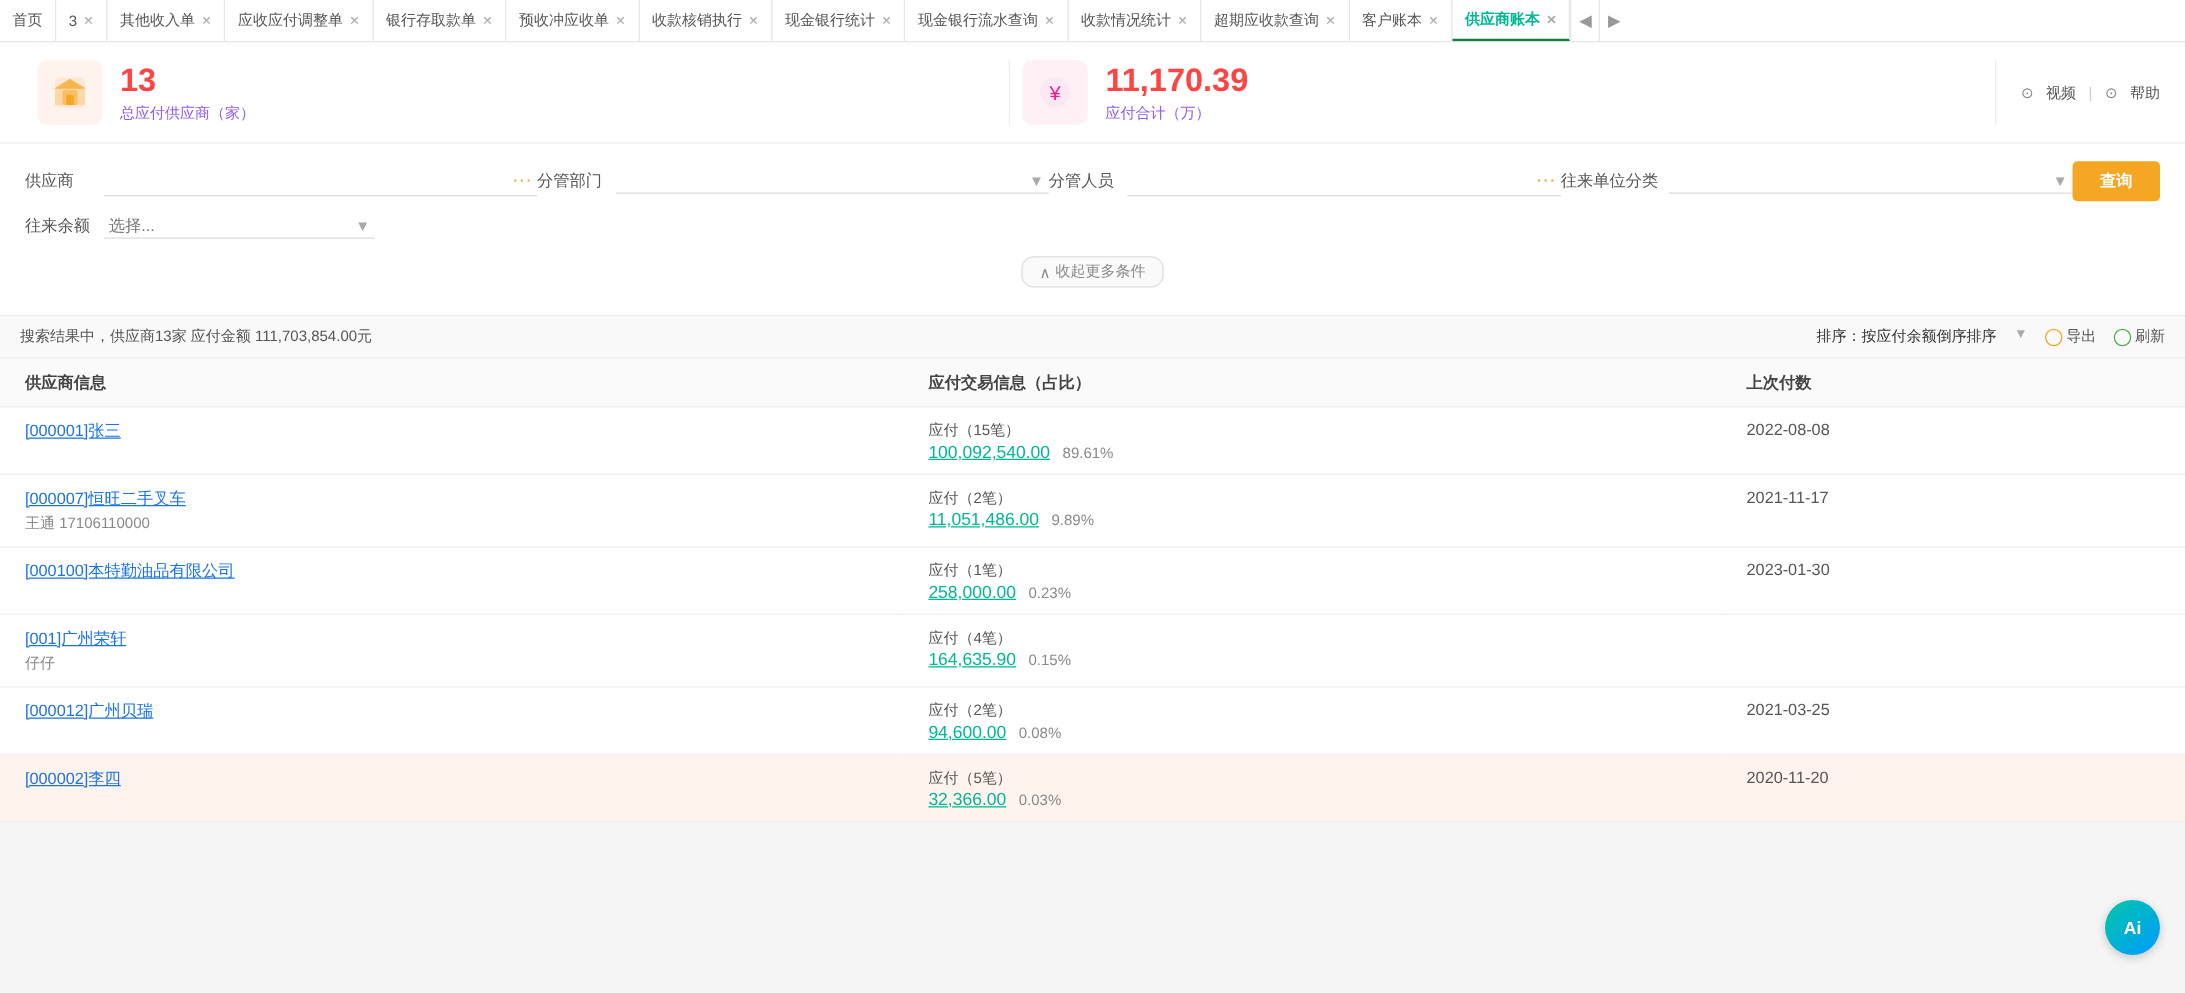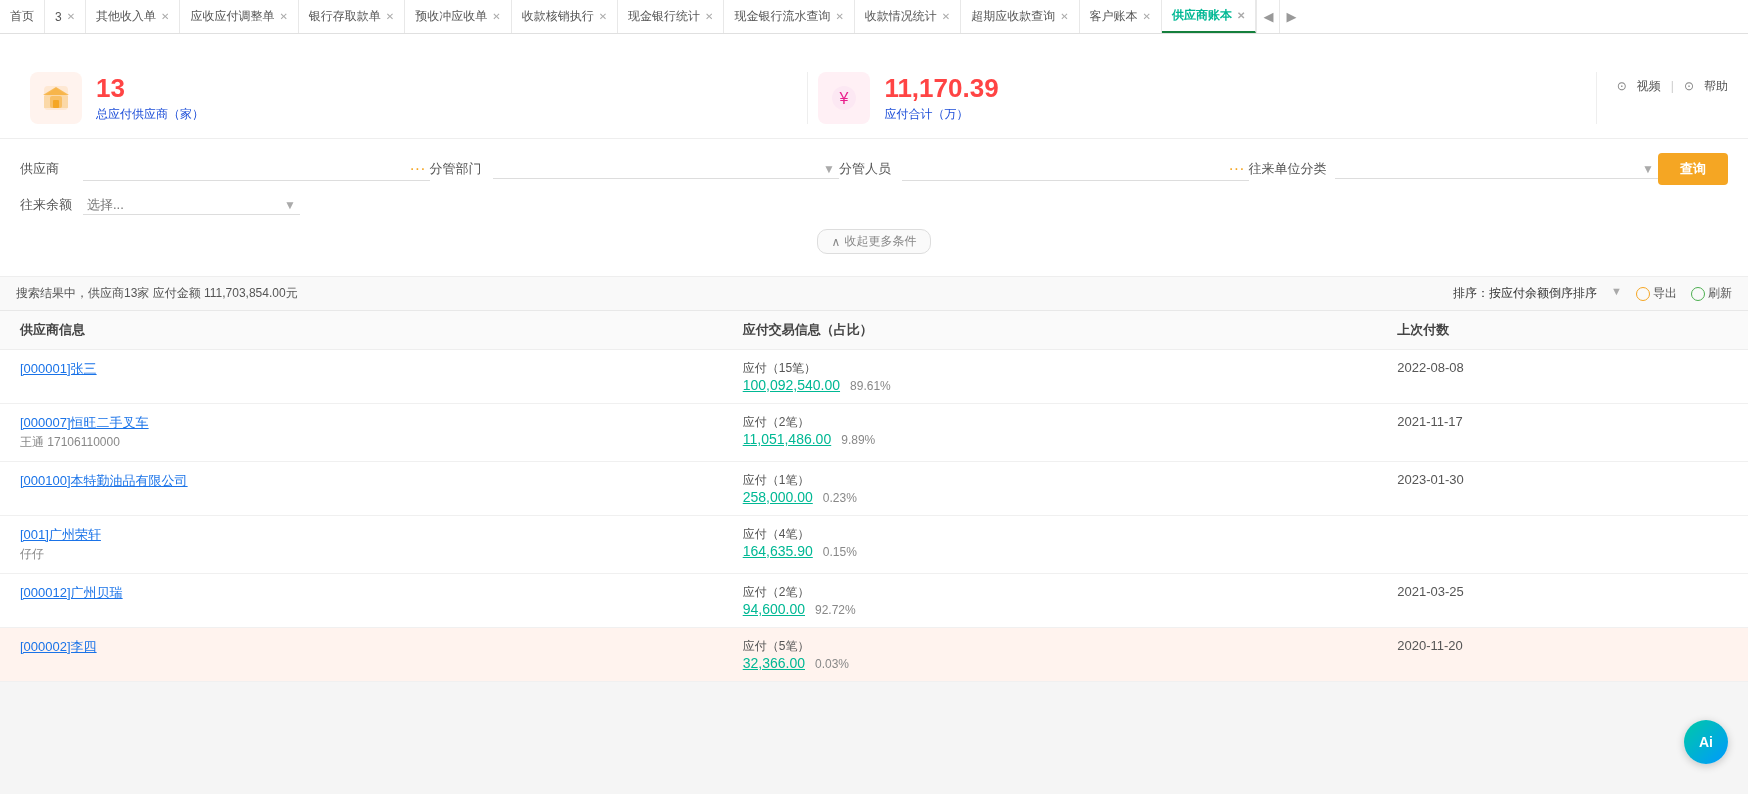--- a/index.html
+++ b/index.html
@@ -51,21 +51,20 @@
       align-items: center;
       gap: 0;
     }
     .summary-card {
       display: flex;
       align-items: center;
       gap: 14px;
       flex: 1;
       border-right: 1px solid #eee;
       padding: 0 23px 0 10px;
-      margin-top: 24px;
     }
     .summary-card:last-of-type { border-right: none; }
     .summary-icon {
       width: 52px;
       height: 52px;
       border-radius: 8px;
       display: flex;
       align-items: center;
       justify-content: center;
       font-size: 24px;
@@ -73,21 +72,21 @@
     .icon-orange { background: #fff3ee; color: #f5a623; }
     .icon-pink { background: #fff0f5; color: #e91e8c; }
     .icon-blue { background: #e8f4ff; color: #4a9fd4; }
     .summary-text .big-num {
       font-size: 26px;
       font-weight: bold;
       color: #ff4444;
       line-height: 1.2;
     }
     .summary-text .big-num.dark { color: #222; }
-    .summary-text .label { font-size: 12px; color: #1d4ed8; margin-top: 2px; }
+    .summary-text .label { font-size: 12px; color: #8b5cf6; margin-top: 2px; }
 
     .top-right-links {
       display: flex;
       align-items: center;
       gap: 10px;
       font-size: 12px;
       color: #555;
       padding-left: 20px;
       white-space: nowrap;
     }
@@ -455,21 +454,21 @@
           <td><span class="tx-label">应付</span><span class="tx-count">（1笔）</span><br><a class="amount-green">258,000.00</a><span class="pct">0.23%</span></td>
           <td class="date-text">2023-01-30</td>
         </tr>
         <tr>
           <td><a class="supplier-link">[001]广州荣轩</a><div class="supplier-sub">仔仔</div></td>
           <td><span class="tx-label">应付</span><span class="tx-count">（4笔）</span><br><a class="amount-green">164,635.90</a><span class="pct">0.15%</span></td>
           <td class="date-text"></td>
         </tr>
         <tr>
           <td><a class="supplier-link">[000012]广州贝瑞</a></td>
-          <td><span class="tx-label">应付</span><span class="tx-count">（2笔）</span><br><a class="amount-green">94,600.00</a><span class="pct">92.72%</span></td>
+          <td><span class="tx-label">应付</span><span class="tx-count">（2笔）</span><br><a class="amount-green">94,600.00</a><span class="pct">0.08%</span></td>
           <td class="date-text">2021-03-25</td>
         </tr>
         <tr class="highlighted">
           <td><a class="supplier-link">[000002]李四</a></td>
           <td><span class="tx-label">应付</span><span class="tx-count">（5笔）</span><br><a class="amount-green">32,366.00</a><span class="pct">0.03%</span></td>
           <td class="date-text">2020-11-20</td>
         </tr>
       </tbody>
   </table>
 </div>

